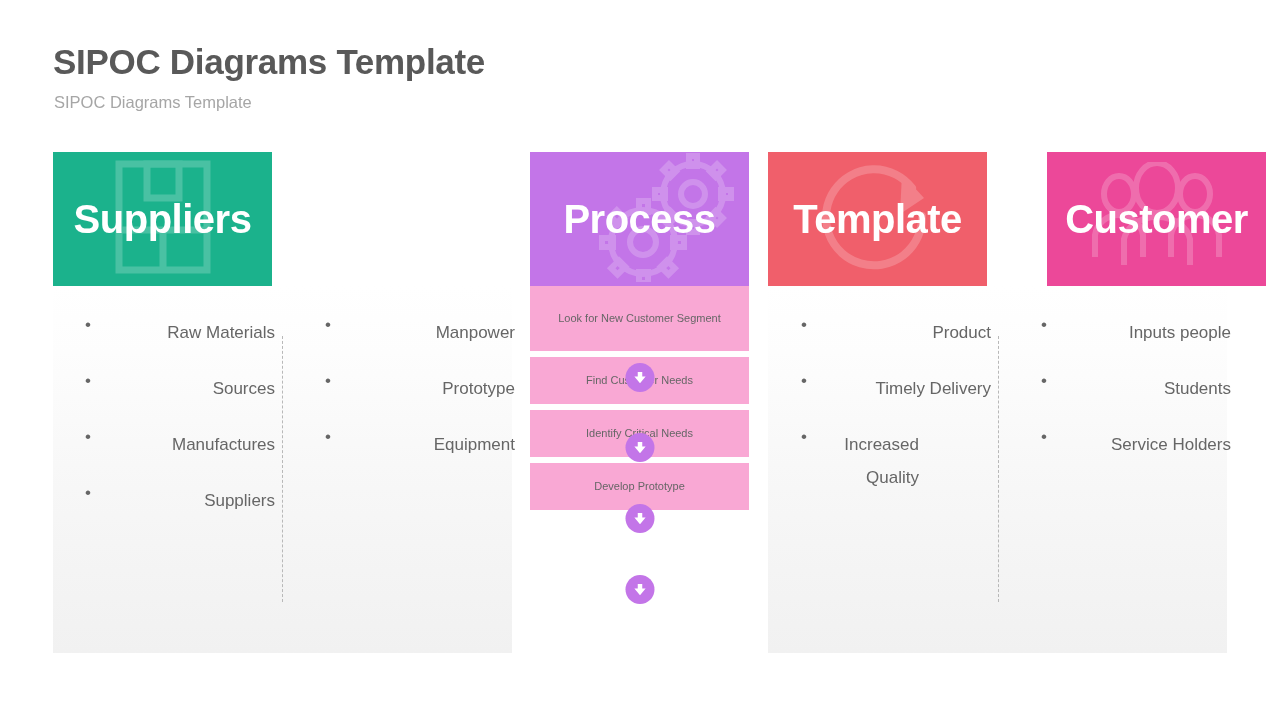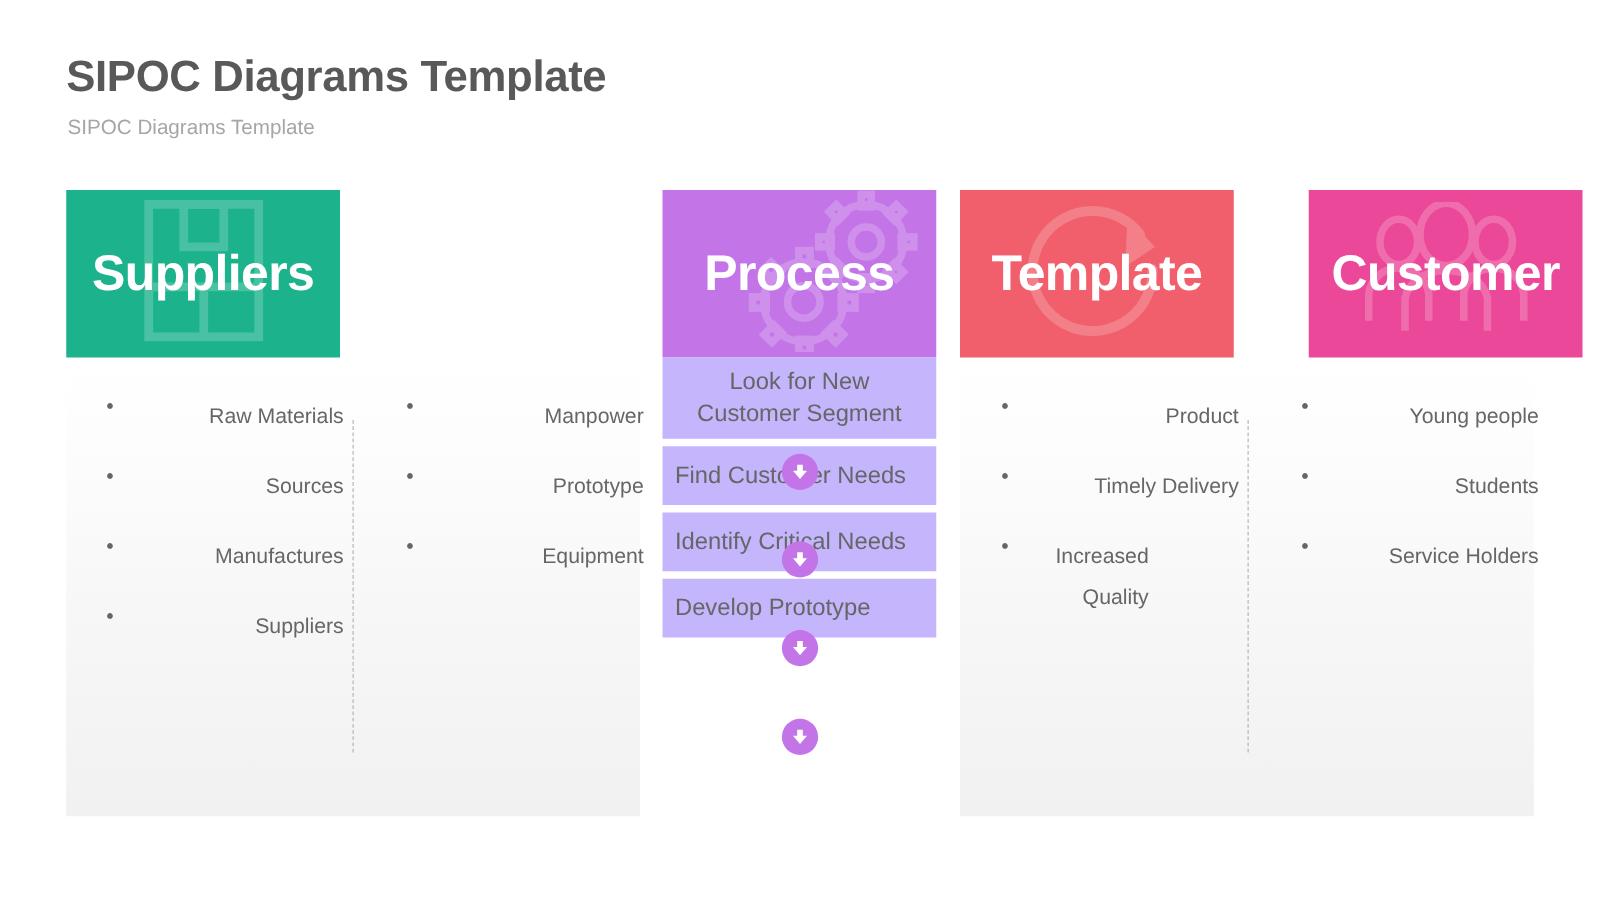--- a/index.html
+++ b/index.html
@@ -78,24 +78,24 @@
   .bullet-item .dot {
     flex: 0 0 auto; width: 11px;
     font-size: 17px; line-height: 1.0; color: #666;
   }
   .bullet-item .txt { flex: 1 1 auto; line-height: 1.95; text-align: right; }
 
   
   #process-col { position: absolute; left: 530px; top: 286px; width: 219px; }
   .step-box {
     position: relative; width: 219px;
-    background: #c4b5fd;
-    display: flex; align-items: center; 
+    background: #f9a8d4;
+    display: flex; align-items: center; justify-content: center;
     text-align: center;
-    font-size: 19px; color: #666666; line-height: 1.35;
+    font-size: 11px; color: #666666; line-height: 1.35;
     padding: 0 10px;
   }
   .step-h1 { height: 65px; }
   .step-h2 { height: 47px; }
   .step-gap { height: 6px; background: #ffffff; width: 219px; }
 
   .arrow-circle {
     position: absolute; left: 50%; transform: translateX(-50%);
     width: 29px; height: 29px; border-radius: 50%;
     background: #c375e8;
@@ -235,21 +235,21 @@
     </div>
     <div class="bullet-item" style="width:118px;">
       <span class="dot">•</span>
       <span class="txt">Increased Quality</span>
     </div>
   </div>
 
   <div class="bullet-list" id="list-customer">
     <div class="bullet-item">
       <span class="dot">•</span>
-      <span class="txt">Young people</span>
+      <span class="txt">Inputs people</span>
     </div>
     <div class="bullet-item">
       <span class="dot">•</span>
       <span class="txt">Students</span>
     </div>
     <div class="bullet-item">
       <span class="dot">•</span>
       <span class="txt">Service Holders</span>
     </div>
   </div>

